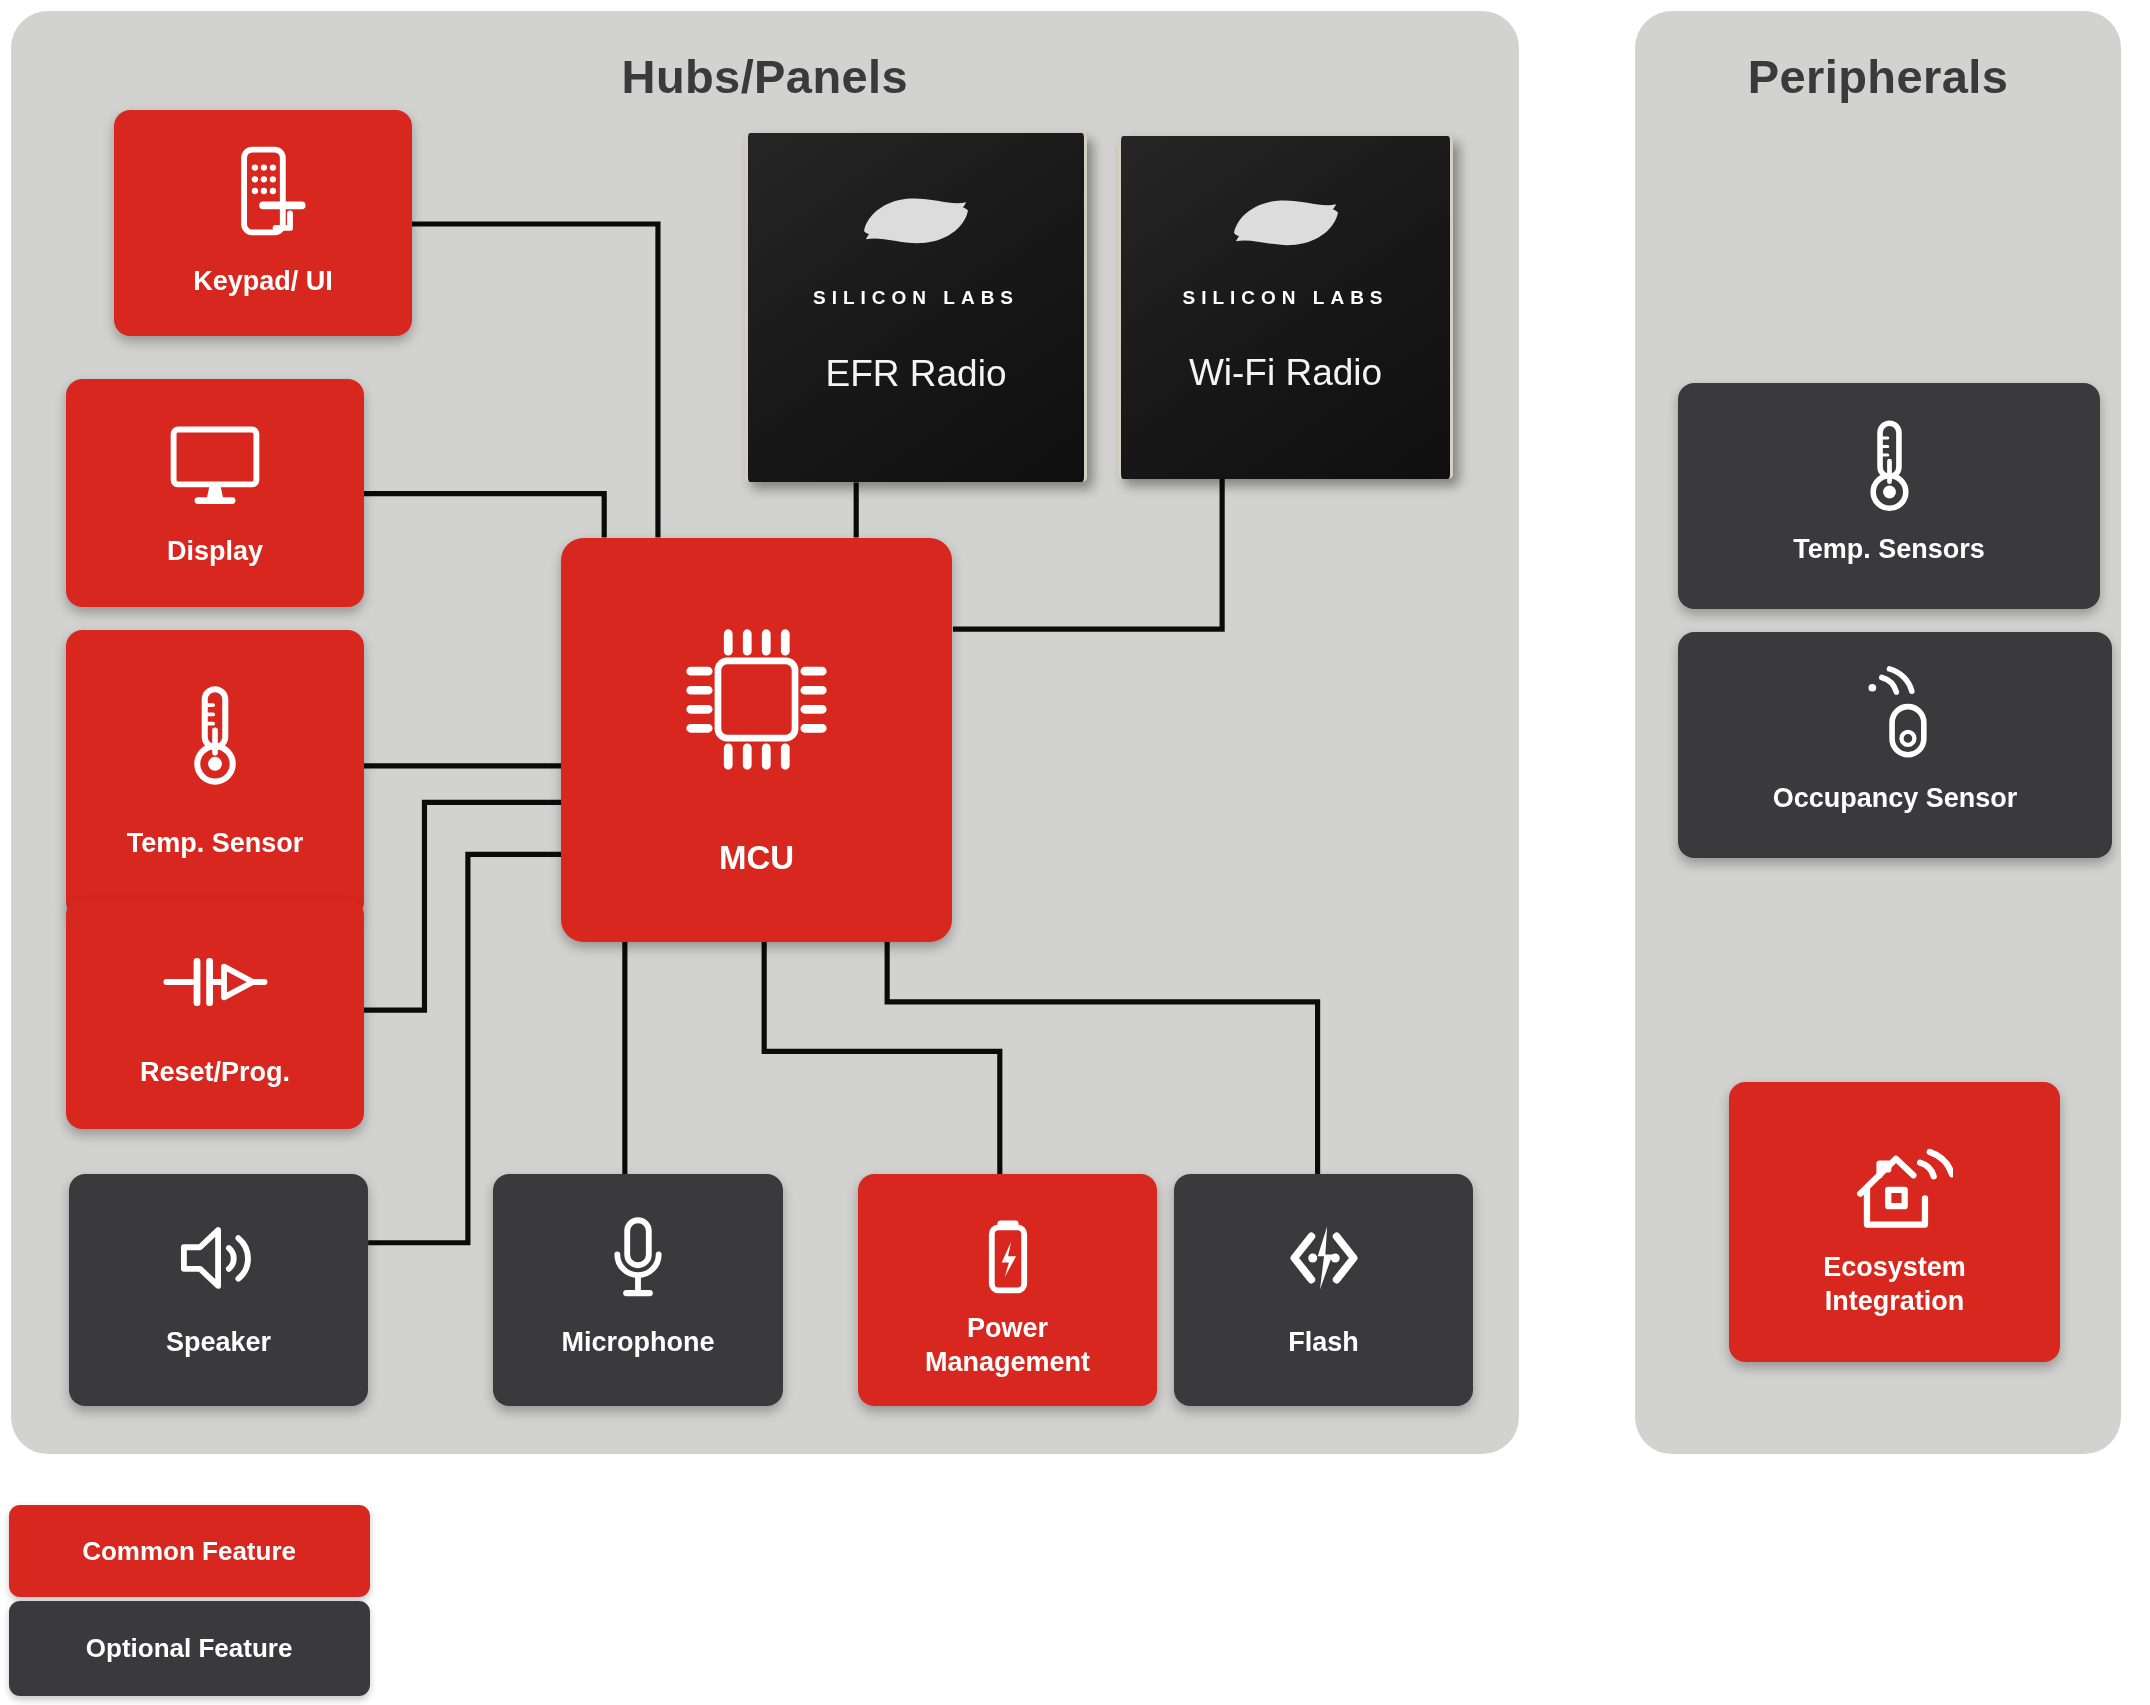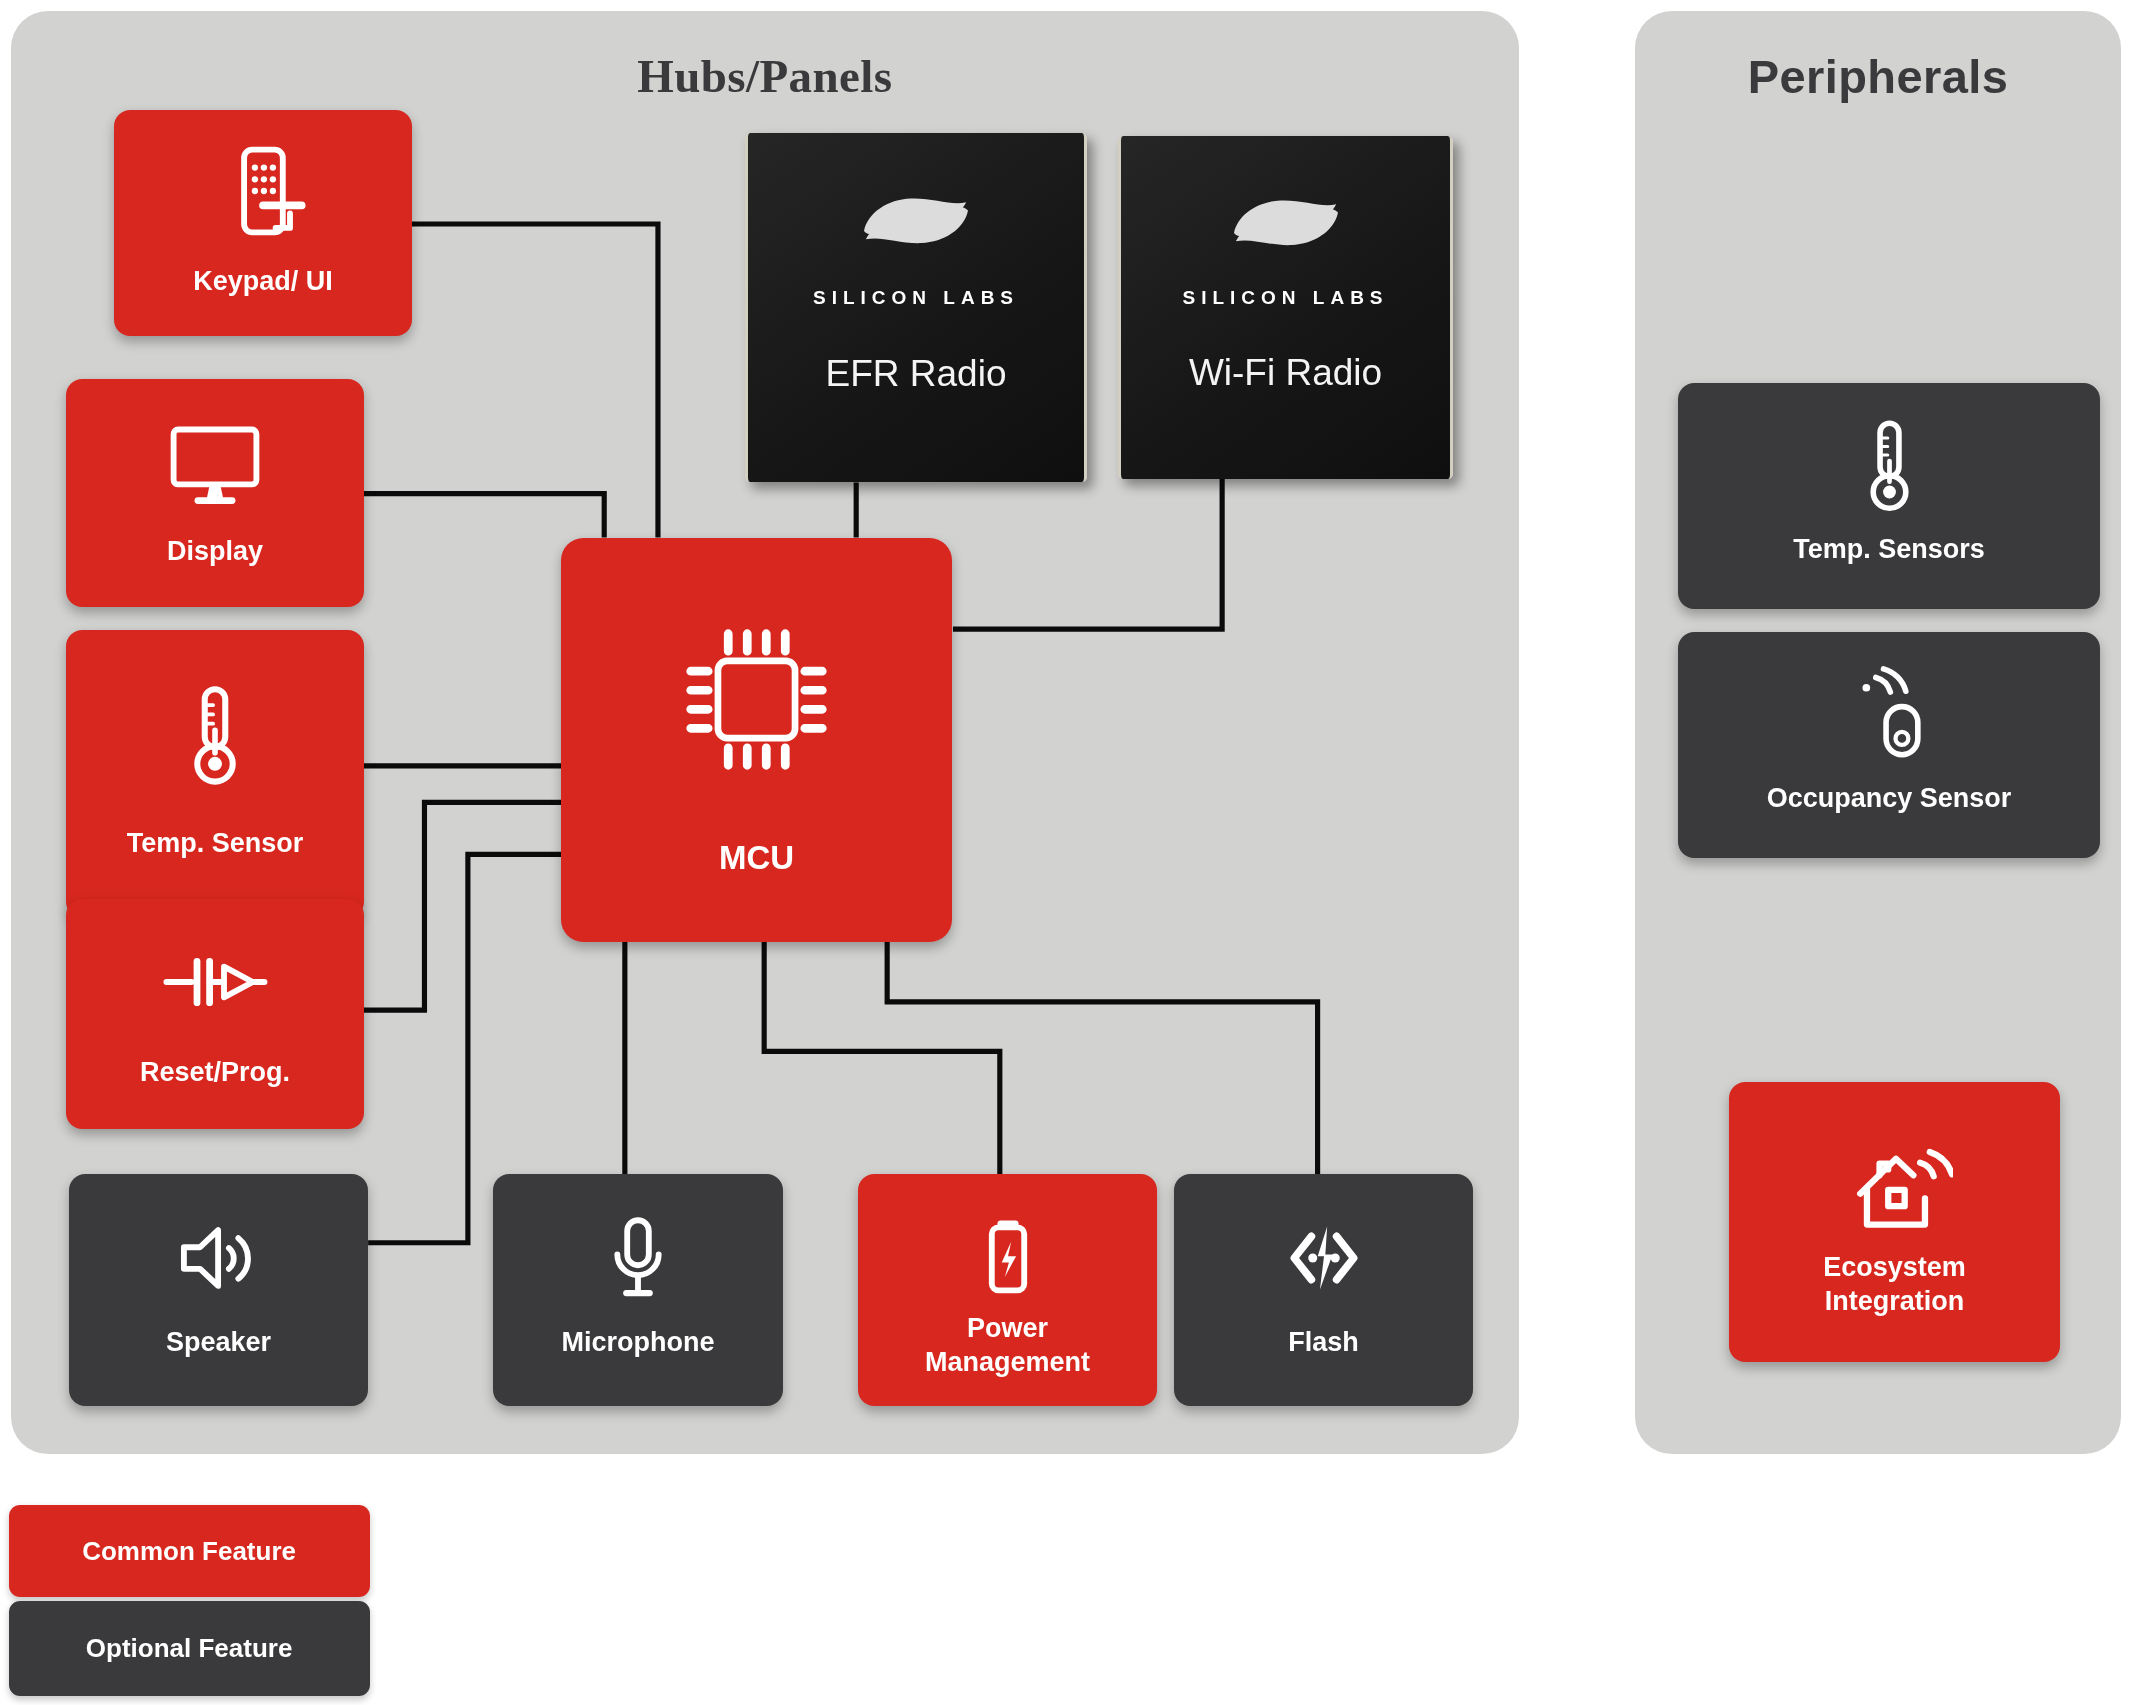--- a/index.html
+++ b/index.html
@@ -8,21 +8,21 @@
     --logo-gray:#DCDCDC; --page-bg:#FFFFFF;
   }
   html,body{margin:0;padding:0;background:var(--page-bg);}
   #canvas{position:relative;width:2151px;height:1705px;background:var(--page-bg);
     font-family:"Liberation Sans", sans-serif; overflow:hidden;}
   .panel{position:absolute;background:var(--panel);border-radius:37px;}
   #panel-hubs{left:10.8px;top:10.8px;width:1508px;height:1443px;}
   #panel-periph{left:1635px;top:10.8px;width:486px;height:1443px;}
   .sec-title{position:absolute;text-align:center;color:var(--title);
     font-size:47px;font-weight:700;letter-spacing:0.4px;}
-  #title-hubs{left:10.8px;top:49px;width:1508px;font-family:Liberation Serif, serif;}
+  #title-hubs{left:10.8px;top:49px;width:1508px;}
   #title-periph{left:1635px;top:49px;width:486px;}
 
   #wires{position:absolute;left:0;top:0;width:2151px;height:1705px;z-index:2;}
   .wire{fill:none;stroke:var(--line);stroke-width:12;}
 
   .block{position:absolute;border-radius:16.3px;z-index:3;
     box-shadow:0 5.2px 11.2px rgba(0,0,0,.28);}
   .block.red{background:var(--red);}
   .block.dark{background:var(--dark);}
   .block .icon{position:absolute;left:0;right:0;top:10%;height:52%;
@@ -45,21 +45,21 @@
   #b-speaker .label,#b-mic .label,#b-flash .label{top:65%;}
   #b-power .label{top:59%;}
   #b-power .label span{max-width:185px;}
   
   #b-mcu{left:561px;top:538px;width:391px;height:404px;border-radius:22.4px;}
   #b-mcu .icon{top:14%;height:52%;}
   #b-mcu .label{top:74%;font-size:33px;}
   
   #b-humidity{left:1678px;top:144px;width:422px;height:219px;}
   #b-tsens   {left:1678px;top:383px;width:422px;height:226px;}
-  #b-occup   {left:1678px;top:632px;width:422px;height:226px;}
+  #b-occup   {left:1678px;top:632px;width:422px;height:226px;padding-left:12px;}
   #b-humidity .label,#b-tsens .label,#b-occup .label{top:66%;}
   #b-eco{left:1729px;top:1082px;width:331px;height:280px;}
   #b-eco .label{top:60%;}
   #b-eco .label span{max-width:202px;}
 
   
   .chip{position:absolute;z-index:3;background:linear-gradient(145deg,#262626 0%,#171717 55%,#0f0f0f 100%);
     border-left:3.9px solid #d3d0c2;border-right:3.9px solid #d3d0c2;border-radius:5.2px;
     box-shadow:6px 6.9px 11.2px rgba(0,0,0,.38);}
   #chip-efr {left:745px;top:133px;width:336px;height:349px;}

